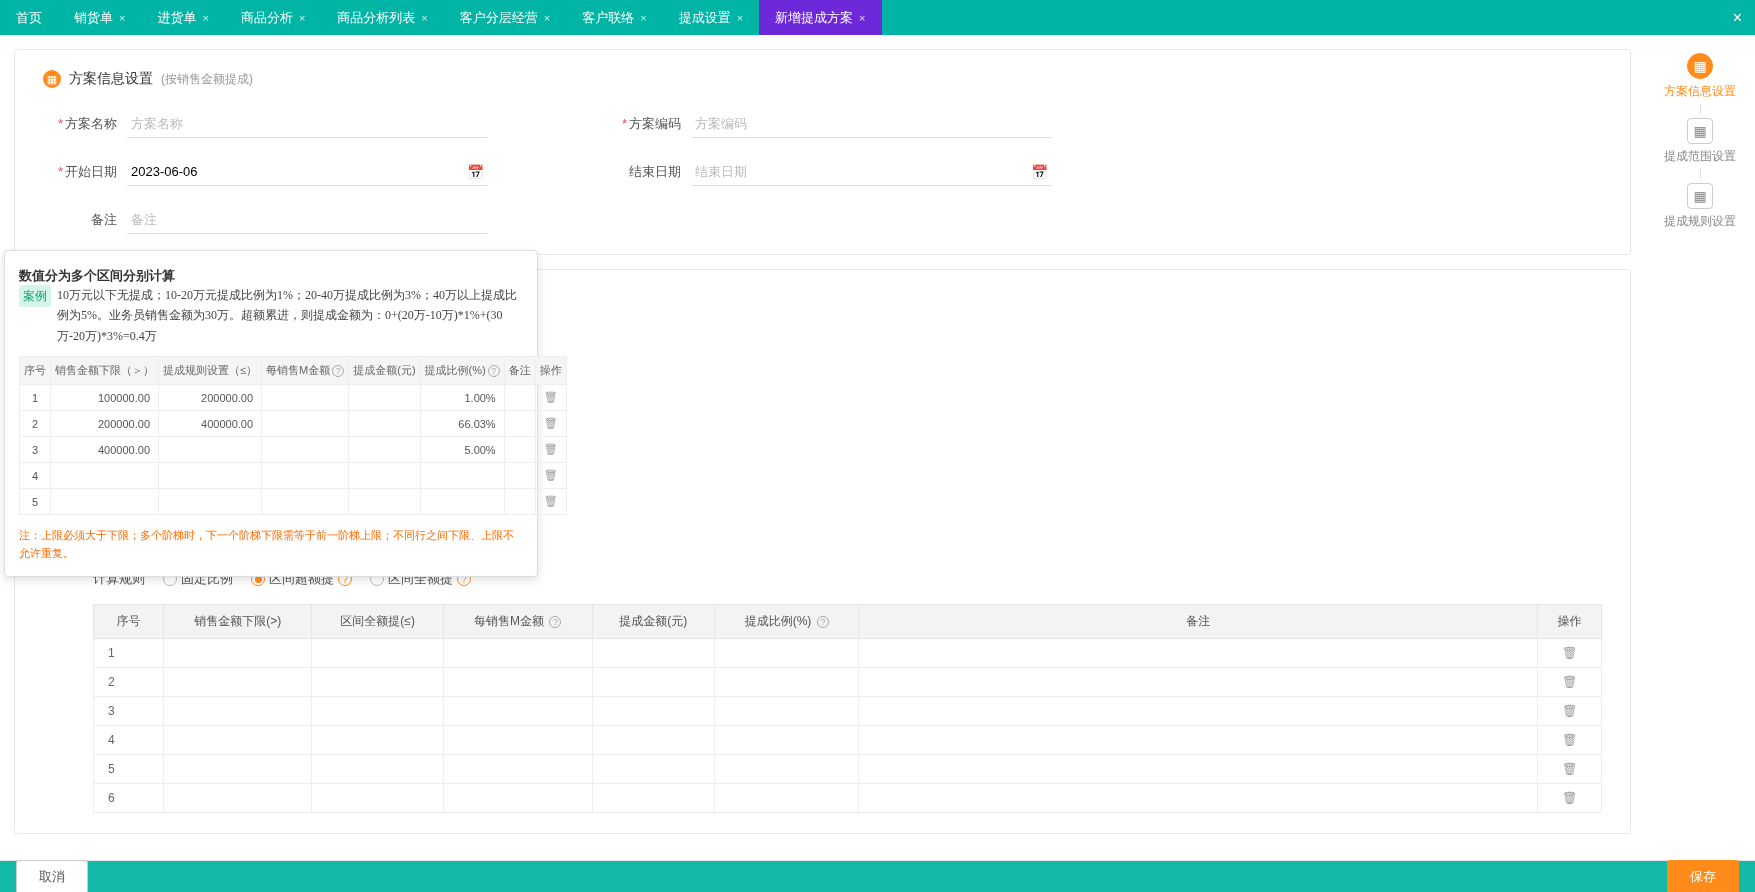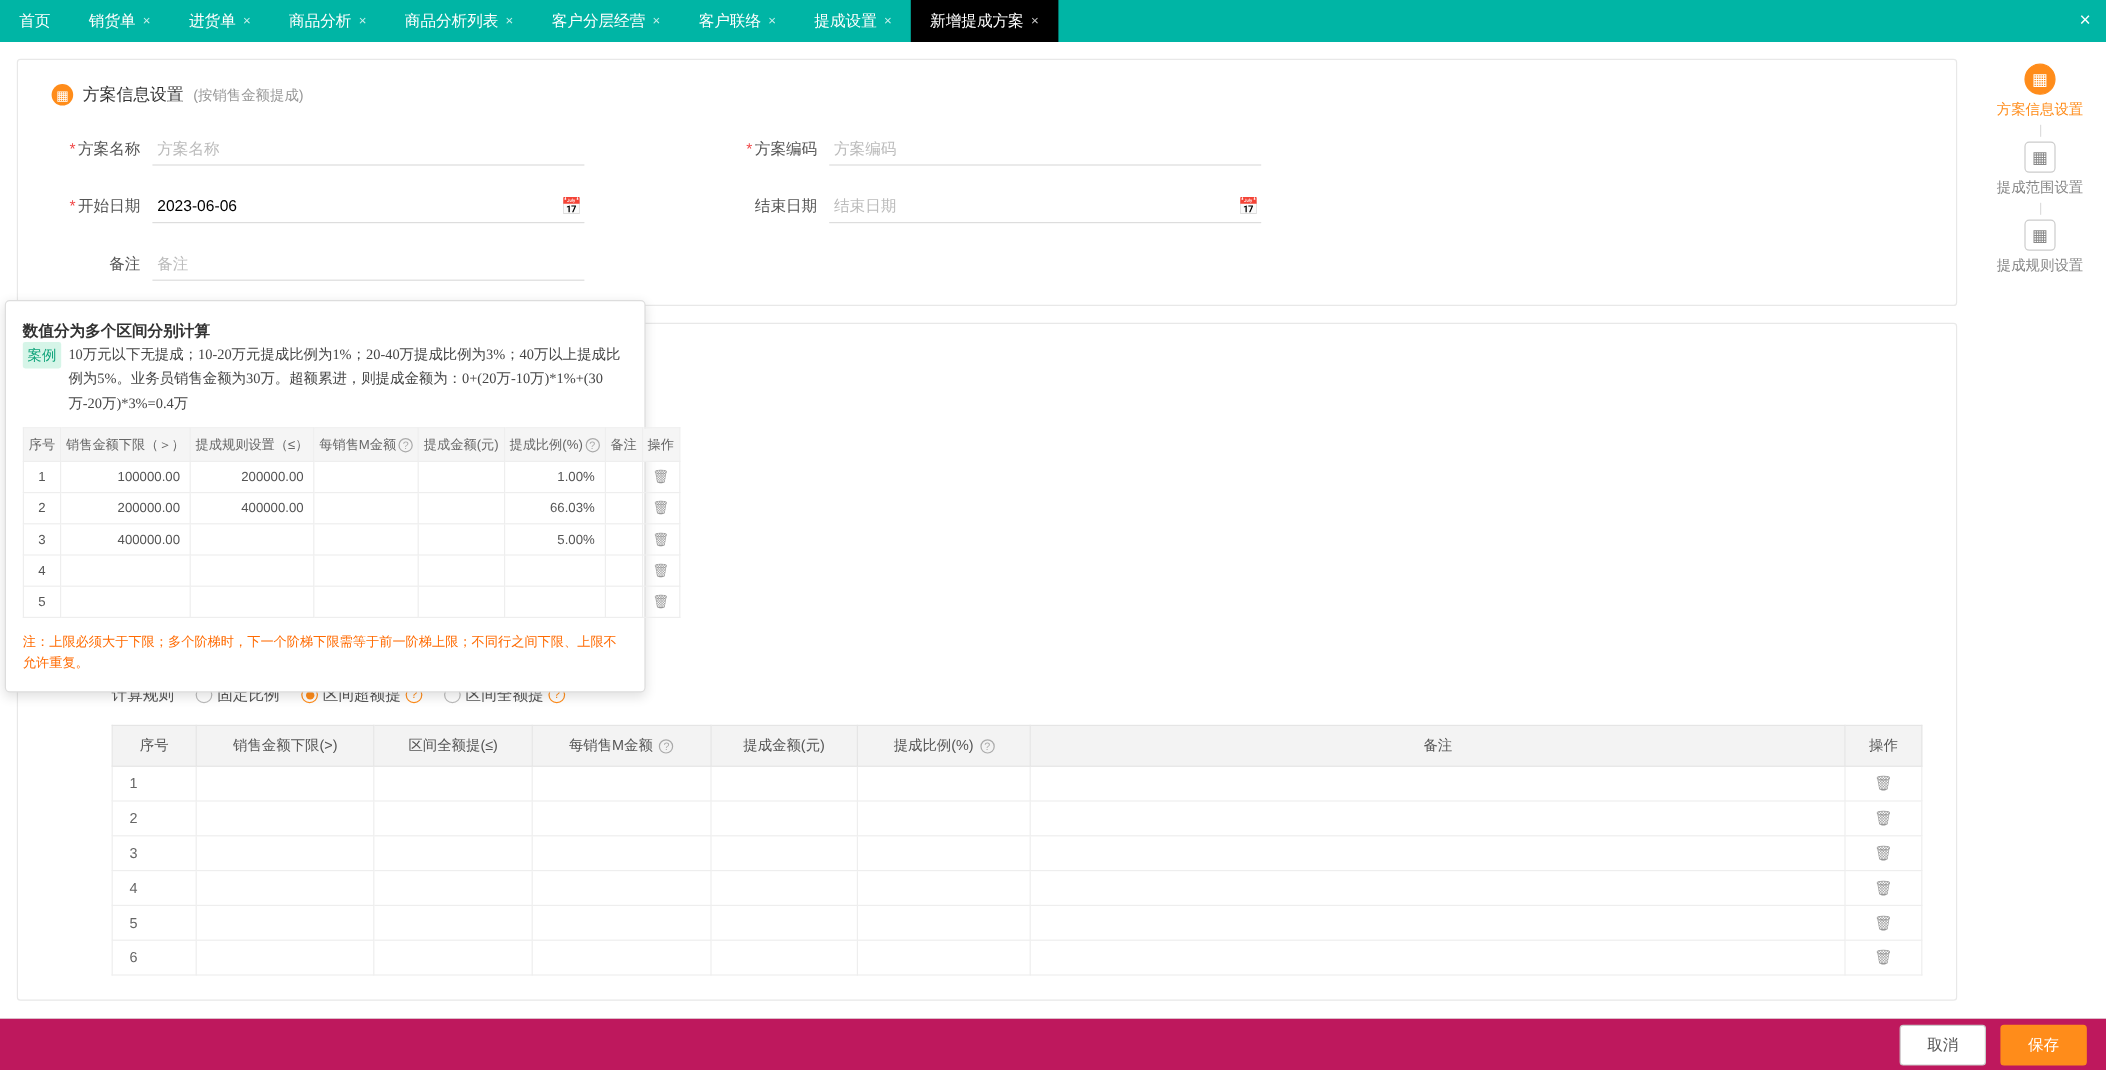--- a/index.html
+++ b/index.html
@@ -1,21 +1,21 @@
 <!DOCTYPE html>
 <html><head>
 <meta charset="utf-8">
 <style>
   * { box-sizing: border-box; margin: 0; padding: 0; }
   body { font-family: "Microsoft YaHei", Arial, sans-serif; font-size: 12px; color: #333; background: #fff; }
   
   
   .tabbar { background: #00b5a5; height: 35px; display: flex; align-items: stretch; position: relative; }
   .tab { padding: 0 16px; color: #fff; display: flex; align-items: center; cursor: pointer; font-size: 13px; gap: 6px; }
-  .tab.active { background: #000000; justify-content: flex-end; }
+  .tab.active { background: #6d28d9; justify-content: flex-end; }
   .tab .tab-close { font-size: 11px; opacity: 0.8; }
   .tabbar-close { position: absolute; right: 0; top: 0; width: 35px; height: 35px; display: flex; align-items: center; justify-content: center; color: #fff; font-size: 16px; cursor: pointer; }
   
   .page-body { display: flex; }
   .main-col { flex: 1; padding: 14px 14px 0 14px; min-width: 0; }
   
   
   .sidenav { width: 110px; padding: 18px 0 0 0; display: flex; flex-direction: column; align-items: center; gap: 4px; }
   .sidenav-item { display: flex; flex-direction: column; align-items: center; gap: 4px; color: #888; font-size: 12px; cursor: pointer; }
   .sidenav-item.active { color: #ff8c1a; }
@@ -67,21 +67,21 @@
   .help-o { display: inline-flex; width: 14px; height: 14px; border: 1px solid #ff8c1a; border-radius: 50%; color: #ff8c1a; font-size: 10px; align-items: center; justify-content: center; }
   
   
   .data-table { width: calc(100% - 50px); margin-left: 50px; border-collapse: collapse; font-size: 12px; }
   .data-table th { background: #f3f3f3; border: 1px solid #e5e5e5; padding: 8px 10px; font-weight: 500; color: #555; text-align: center; }
   .data-table td { border: 1px solid #eee; padding: 7px 10px; color: #666; height: 25px; }
   .data-table td.idx { text-align: left; padding-left: 14px; }
   .data-table .op-cell { text-align: center; width: 64px; }
   
   
-  .footer { position: fixed; bottom: 0; left: 0; right: 0; height: 44px; background: #be185d; border-top: 1px solid #e5e5e5; display: flex; justify-content: flex-end; align-items: center; padding: 0 16px; gap: 12px; }
+  .footer { position: fixed; bottom: 0; left: 0; right: 0; height: 32px; background: #14b8a6; border-top: 1px solid #e5e5e5; display: flex; justify-content: space-between; align-items: center; padding: 0 16px; gap: 12px; }
   .btn { padding: 7px 22px; border-radius: 3px; font-size: 13px; cursor: pointer; }
   .btn-default { background: #fff; border: 1px solid #ccc; color: #555; }
   .btn-primary { background: #ff8c1a; border: 1px solid #ff8c1a; color: #fff; }
   
   body { padding-bottom: 50px; }
 </style>
 </head>
 <body>
 
 <div class="tabbar">

